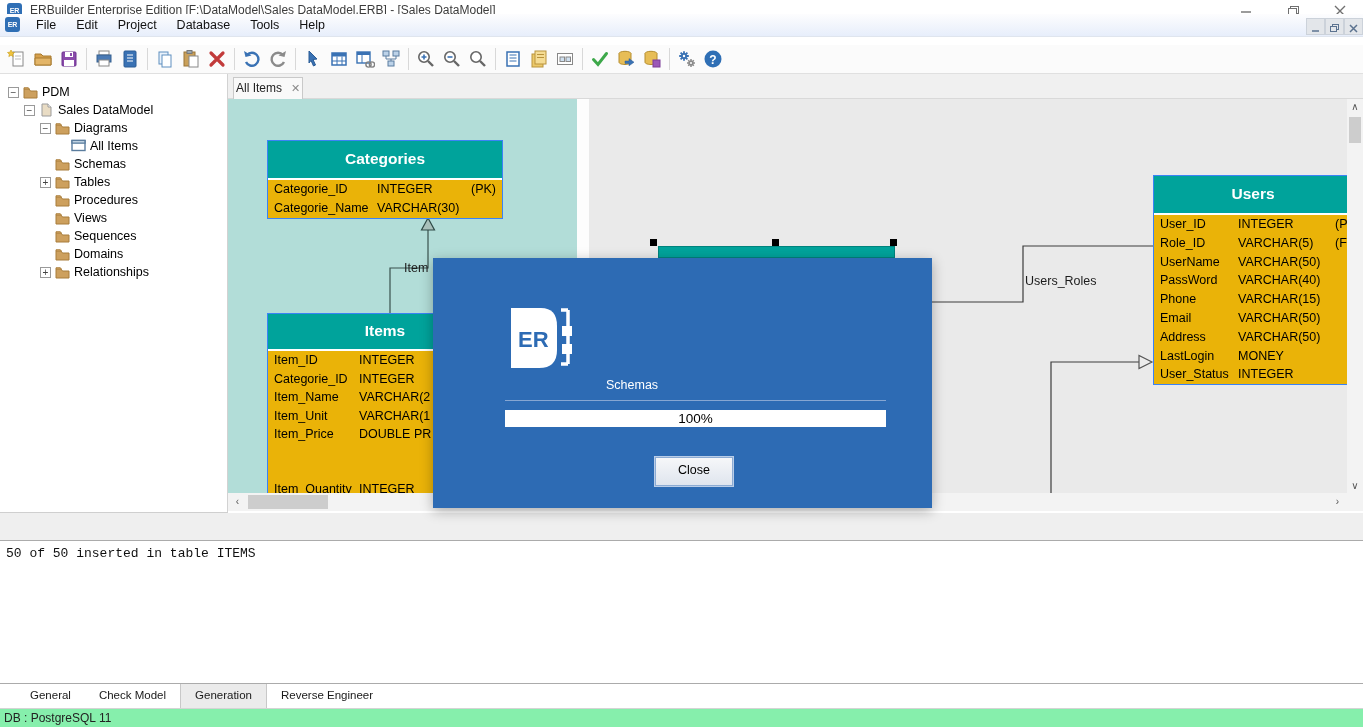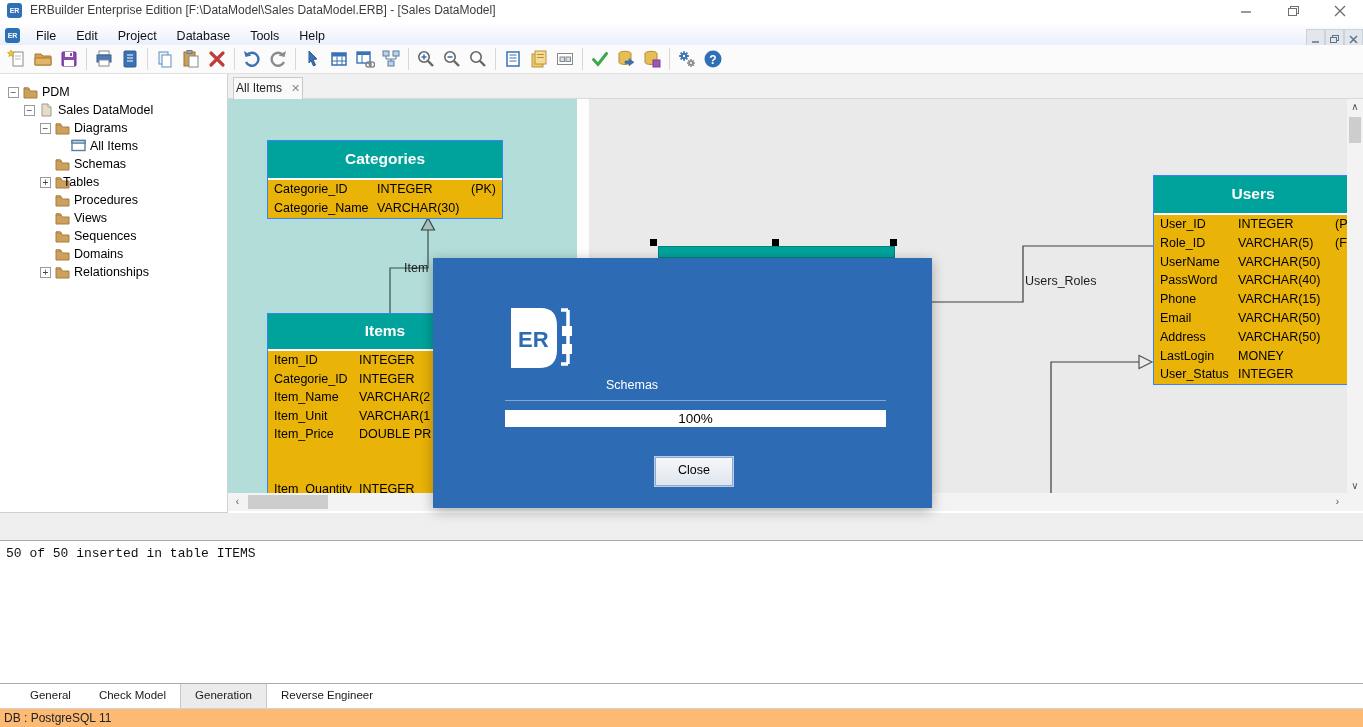--- a/index.html
+++ b/index.html
@@ -6,21 +6,21 @@
   #window{position:relative;width:1363px;height:727px;background:#fff;overflow:hidden;
           font-family:"Liberation Sans",sans-serif;color:#222;}
   
   #titlebar{position:absolute;left:0;top:0;width:100%;height:22px;background:#ffffff;}
   #app-icon{position:absolute;left:7px;top:3px;width:15px;height:15px;background:#2f6fb5;border-radius:3px;
             color:#fff;font-size:7px;font-weight:bold;text-align:center;line-height:15px;}
   #title-text{position:absolute;left:30px;top:3px;font-size:12px;color:#3c3c3c;white-space:nowrap;}
   .win-btn{position:absolute;top:0;width:28px;height:22px;text-align:center;color:#707070;}
   .win-btn svg{margin-top:5px;}
   
-  #menubar{position:absolute;left:0;top:25px;width:100%;height:22px;
+  #menubar{position:absolute;left:0;top:14px;width:100%;height:22px;
            background:linear-gradient(#fdfdfe,#e7eefb);border-bottom:1px solid #dfe5ee;}
   #mdi-icon{position:absolute;left:5px;top:3px;width:15px;height:15px;background:#2f6fb5;border-radius:3px;
             color:#fff;font-size:7px;font-weight:bold;text-align:center;line-height:15px;}
   #menu-items{position:absolute;left:26px;top:0;height:22px;display:flex;}
   .menu-item{padding:0 10px;line-height:22px;font-size:12.5px;color:#111;}
   .mdi-btn{position:absolute;top:4px;width:17px;height:15px;background:#e3e6ea;border:1px solid #ccd2da;
            text-align:center;}
   .mdi-btn svg{margin-top:3px;}
   
   #toolbar{position:absolute;left:0;top:45px;width:100%;height:29px;background:#fbfbfb;
@@ -73,21 +73,21 @@
              font-size:12.5px;color:#000;text-align:center;line-height:25px;}
   
   #splitter{position:absolute;left:0;top:513px;width:100%;height:27px;background:#efefef;}
   #output-panel{position:absolute;left:0;top:540px;width:100%;height:144px;background:#fff;
                 border-top:1px solid #ababab;border-bottom:1px solid #ababab;box-sizing:border-box;}
   #output-text{padding:5px 6px;font-family:"Liberation Mono",monospace;font-size:13px;color:#101010;white-space:pre;}
   #bottom-tabs{position:absolute;left:0;top:684px;width:100%;height:24px;background:#fff;display:flex;
                padding-left:16px;box-sizing:border-box;}
   .btab{font-size:11.5px;color:#1a1a1a;line-height:23px;padding:0 14px;}
   .btab.active{background:#ebebeb;border-left:1px solid #c8c8c8;border-right:1px solid #c8c8c8;}
-  #statusbar{position:absolute;left:0;top:708px;width:100%;height:19px;background:#fdba74;
+  #statusbar{position:absolute;left:0;top:708px;width:100%;height:19px;background:#86efac;
              border-top:1px solid #d4d4d4;box-sizing:border-box;}
   #status-text{position:absolute;left:4px;top:2px;font-size:12px;color:#222;}
 </style>
 </head>
 <body>
 
 <div id="window">
 
   <div id="titlebar">
     <div id="app-icon">ER</div>
@@ -365,21 +365,21 @@
               <path d="M1 4 v-1.2 h4.4 l1 1.2" fill="#cda05e" stroke="#a87d3a"></path>
             </svg></span>
           <span class="tree-lbl" style="left: 74px;">Schemas</span>
         </div>
         <div class="tree-row">
           <div class="tree-exp" style="left: 40px;">+</div>
           <span class="tree-ico" style="left: 55px;"><svg width="15" height="14">
               <path d="M1 4 h5 l1.5 2 H14 v7 H1 z" fill="#cda05e" stroke="#a87d3a"></path>
               <path d="M1 4 v-1.2 h4.4 l1 1.2" fill="#cda05e" stroke="#a87d3a"></path>
             </svg></span>
-          <span class="tree-lbl" style="left: 63px;">Tables</span>
+          <span class="tree-lbl" style="left: 74px;">Tables</span>
         </div>
         <div class="tree-row">
           <span class="tree-ico" style="left: 55px;"><svg width="15" height="14">
               <path d="M1 4 h5 l1.5 2 H14 v7 H1 z" fill="#cda05e" stroke="#a87d3a"></path>
               <path d="M1 4 v-1.2 h4.4 l1 1.2" fill="#cda05e" stroke="#a87d3a"></path>
             </svg></span>
           <span class="tree-lbl" style="left: 74px;">Procedures</span>
         </div>
         <div class="tree-row">
           <span class="tree-ico" style="left: 55px;"><svg width="15" height="14">

